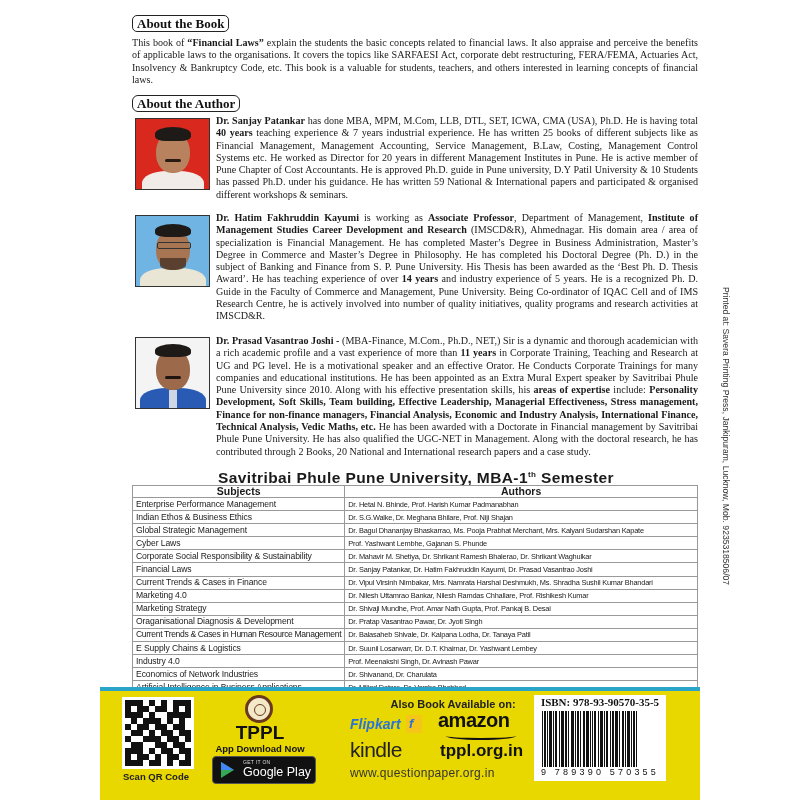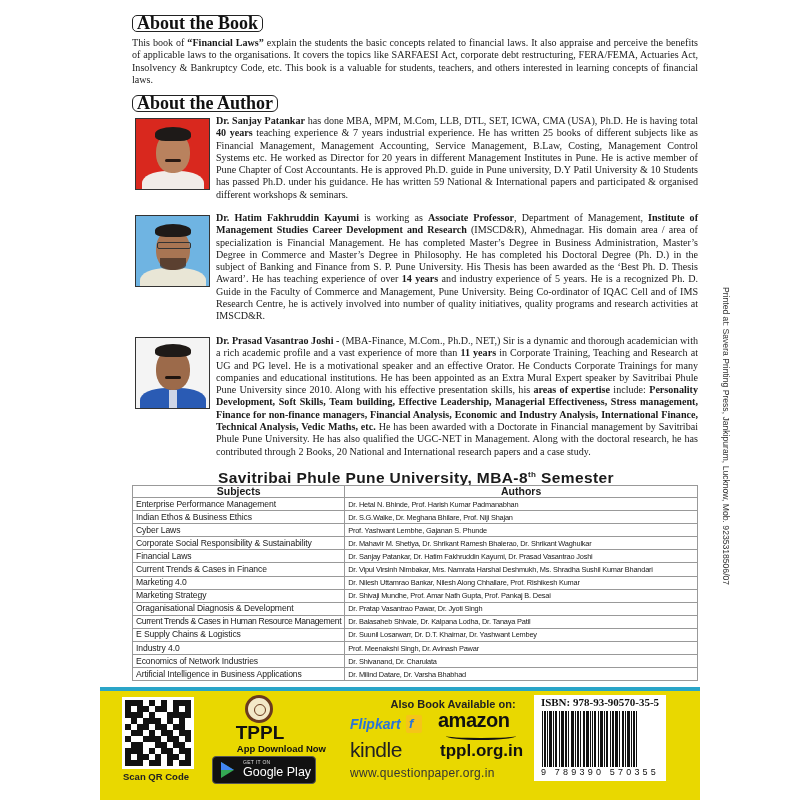--- a/index.html
+++ b/index.html
@@ -1,17 +1,17 @@
 <!DOCTYPE html>
 <html><head>
 <meta charset="utf-8">
 <style>
   html, body { margin:0; padding:0; background:#ffffff; }
   body { width:800px; height:800px; position:relative; overflow:hidden; font-family:"Liberation Serif", serif; color:#1a1a1a; }
-  .section-heading { position:absolute; left:132px; border:1.5px solid #222; border-radius:5px; padding:0 4px; font-family:"Liberation Serif", serif; font-weight:bold; font-size:18px; line-height:15px; color:#111; }
+  .section-heading { position:absolute; left:132px; border:1.5px solid #222; border-radius:5px; padding:0 4px; font-family:"Liberation Serif", serif; font-weight:bold; font-size:13px; line-height:15px; color:#111; }
   .para { position:absolute; left:132px; width:566px; font-size:10.1px; line-height:12.3px; text-align:justify; color:#1a1a1a; }
   .author-block { position:absolute; left:132px; width:566px; }
   .photo { position:absolute; left:3px; width:73px; border:1px solid #333; overflow:hidden; }
   .photo .bg { position:absolute; inset:0; }
   .photo .head { position:absolute; border-radius:50% 50% 45% 45%; background:#b07a55; }
   .photo .hair { position:absolute; border-radius:50% 50% 30% 30%; background:#1e1a18; }
   .photo .body { position:absolute; border-radius:40% 40% 0 0; }
   .bio { position:absolute; left:84px; width:482px; font-size:10.1px; line-height:12.3px; text-align:justify; }
   b { font-weight:bold; }
   .uni-title { position:absolute; left:132px; width:568px; top:469px; text-align:center; font-family:"Liberation Sans", sans-serif; font-weight:bold; font-size:15.5px; letter-spacing:0.4px; color:#1a1a1a; }
@@ -23,21 +23,21 @@
   .side-print { position:absolute; left:716px; top:290px; width:14px; height:360px; }
   .side-print span { position:absolute; left:-170px; top:172px; width:360px; transform:rotate(90deg); font-family:"Liberation Sans", sans-serif; font-size:8.6px; color:#333; white-space:nowrap; }
   .footer { position:absolute; left:100px; top:687px; width:600px; height:113px; background:#e9d800; border-top:4px solid #2aa5c8; }
   .qr-box { position:absolute; left:22px; top:6px; width:66px; height:66px; background:#fff; padding:3px; }
   .qr { width:66px; height:66px; display:grid; grid-template-columns:repeat(11,1fr); grid-template-rows:repeat(11,1fr); }
   .qr i { display:block; }
   .qr-label { position:absolute; left:16px; top:80px; width:80px; text-align:center; font-family:"Liberation Sans", sans-serif; font-weight:bold; font-size:9.5px; color:#222; }
   .tppl-logo { position:absolute; left:145px; top:4px; width:28px; height:28px; border-radius:50%; border:3px solid #6b3a1e; background:#f3e8c8; box-sizing:border-box; }
   .tppl-logo::after { content:""; position:absolute; left:6px; top:6px; width:10px; height:10px; border-radius:50%; border:1px solid #6b3a1e; }
   .tppl-name { position:absolute; left:115px; top:32px; width:90px; text-align:center; font-family:"Liberation Sans", sans-serif; font-weight:bold; font-size:19px; color:#111; line-height:19px; }
-  .tppl-sub { position:absolute; left:110px; top:52px; width:116px; text-align:right; font-family:"Liberation Sans", sans-serif; font-weight:bold; font-size:9.5px; color:#111; }
+  .tppl-sub { position:absolute; left:102px; top:52px; width:116px; text-align:center; font-family:"Liberation Sans", sans-serif; font-weight:bold; font-size:9.5px; color:#111; }
   .gplay { position:absolute; left:112px; top:65px; width:102px; height:26px; background:#111; border-radius:4px; border:1px solid #555; }
   .gplay .tri { position:absolute; left:8px; top:5px; width:0; height:0; border-top:8px solid transparent; border-bottom:8px solid transparent; border-left:13px solid #34a853; }
   .gplay .tri2 { position:absolute; left:8px; top:5px; width:0; height:0; border-top:8px solid transparent; border-bottom:0 solid transparent; border-left:13px solid #4285f4; }
   .gplay .small { position:absolute; left:30px; top:2px; font-family:"Liberation Sans", sans-serif; font-size:5px; color:#ddd; letter-spacing:0.3px; }
   .gplay .big { position:absolute; left:30px; top:8px; font-family:"Liberation Sans", sans-serif; font-size:12.5px; color:#fff; }
   .avail { position:absolute; left:262px; top:7px; width:182px; text-align:center; font-family:"Liberation Sans", sans-serif; font-weight:bold; font-size:11px; color:#222; }
   .flipkart { position:absolute; left:250px; top:25px; font-family:"Liberation Sans", sans-serif; font-style:italic; font-weight:bold; font-size:14px; color:#2a74d8; }
   .fk-bag { position:absolute; left:306px; top:24px; width:16px; height:18px; background:#f5c518; border-radius:2px; }
   .fk-bag span { position:absolute; left:3px; top:1px; font-family:"Liberation Sans", sans-serif; font-style:italic; font-weight:bold; font-size:13px; color:#2a74d8; }
   .amazon { position:absolute; left:338px; top:18px; font-family:"Liberation Sans", sans-serif; font-weight:bold; font-size:20px; color:#111; letter-spacing:-0.5px; }
@@ -95,57 +95,61 @@
     <div style="position:absolute; left:33px; top:52px; width:8px; height:18px; background:#cfd6e6;"></div>
     <div class="head" style="left:20px; top:10px; width:34px; height:42px; background:#9c6a4a;"></div>
     <div class="hair" style="left:19px; top:6px; width:36px; height:13px;"></div>
     <div style="position:absolute; left:29px; top:38px; width:16px; height:3px; background:#1f140f; border-radius:2px;"></div>
   </div>
   <div class="bio" style="top:0;">
     <b>Dr. Prasad Vasantrao Joshi -</b><span> (MBA-Finance, M.Com., Ph.D., NET,) Sir is a dynamic and thorough academician with a rich academic profile and a vast experience of more than </span><b>11 years</b><span> in Corporate Training, Teaching and Research at UG and PG level. He is a motivational speaker and an effective Orator. He Conducts Corporate Trainings for many companies and educational institutions. He has been appointed as an Extra Mural Expert speaker by Savitribai Phule Pune University since 2010. Along with his effective presentation skills, his </span><b>areas of expertise</b><span> include: </span><b>Personality Development, Soft Skills, Team building, Effective Leadership, Managerial Effectiveness, Stress management, Finance for non-finance managers, Financial Analysis, Economic and Industry Analysis, International Finance, Technical Analysis, Vedic Maths, etc.</b><span> He has been awarded with a Doctorate in Financial management by Savitribai Phule Pune University. He has also qualified the UGC-NET in Management. Along with the doctoral research, he has contributed through 2 Books, 20 National and International research papers and a case study.</span>
   </div>
 </div>
 
-<div class="uni-title"><span>Savitribai Phule Pune University, MBA-8</span><sup>th</sup><span> Semester</span></div>
+<div class="uni-title"><span>Savitribai Phule Pune University, MBA-1</span><sup>th</sup><span> Semester</span></div>
 
 <table class="subjects">
   <thead>
     <tr>
       <th style="width:207px;">Subjects</th>
       <th>Authors</th>
     </tr>
   </thead>
   <tbody>
     <tr>
         <td>Enterprise Performance Management</td>
         <td class="auth">Dr. Hetal N. Bhinde, Prof. Harish Kumar Padmanabhan</td>
       </tr>
     <tr>
         <td>Indian Ethos &amp; Business Ethics</td>
         <td class="auth">Dr. S.G.Walke, Dr. Meghana Bhilare, Prof. Niji Shajan</td>
       </tr>
     <tr>
+        <td>Global Strategic Management</td>
+        <td class="auth">Dr. Bagul Dhananjay Bhaskarrao, Ms. Pooja Prabhat Merchant, Mrs. Kalyani Sudarshan Kapate</td>
+      </tr>
+    <tr>
         <td>Cyber Laws</td>
         <td class="auth">Prof. Yashwant Lembhe, Gajanan S. Phunde</td>
       </tr>
     <tr>
         <td>Corporate Social Responsibility &amp; Sustainability</td>
         <td class="auth">Dr. Mahavir M. Shetiya, Dr. Shrikant Ramesh Bhalerao, Dr. Shrikant Waghulkar</td>
       </tr>
     <tr>
         <td>Financial Laws</td>
         <td class="auth">Dr. Sanjay  Patankar, Dr. Hatim Fakhruddin Kayumi, Dr. Prasad Vasantrao Joshi</td>
       </tr>
     <tr>
         <td>Current Trends &amp; Cases in Finance</td>
         <td class="auth">Dr. Vipul Virsinh Nimbakar, Mrs. Namrata Harshal Deshmukh, Ms. Shradha Sushil Kumar Bhandari</td>
       </tr>
     <tr>
         <td>Marketing 4.0</td>
-        <td class="auth">Dr. Nilesh Uttamrao Bankar, Nilesh Along Chhallare, Prof. Rishikesh Kumar</td>
+        <td class="auth">Dr. Nilesh Uttamrao Bankar, Nilesh Ramdas Chhallare, Prof. Rishikesh Kumar</td>
       </tr>
     <tr>
         <td>Marketing Strategy</td>
         <td class="auth">Dr. Shivaji Mundhe, Prof. Amar Nath Gupta, Prof. Pankaj B. Desai</td>
       </tr>
     <tr>
         <td>Oraganisational Diagnosis &amp; Development</td>
         <td class="auth">Dr. Pratap Vasantrao Pawar, Dr. Jyoti Singh</td>
       </tr>
     <tr>

